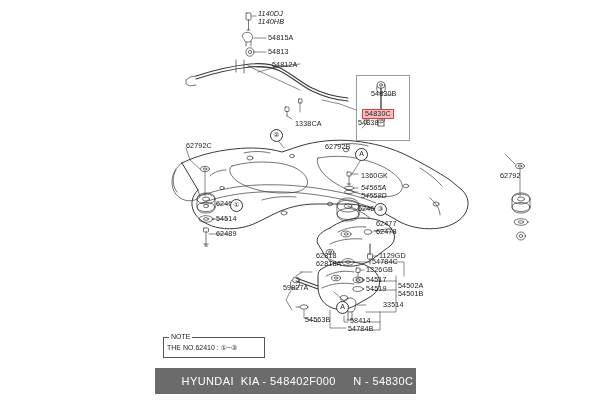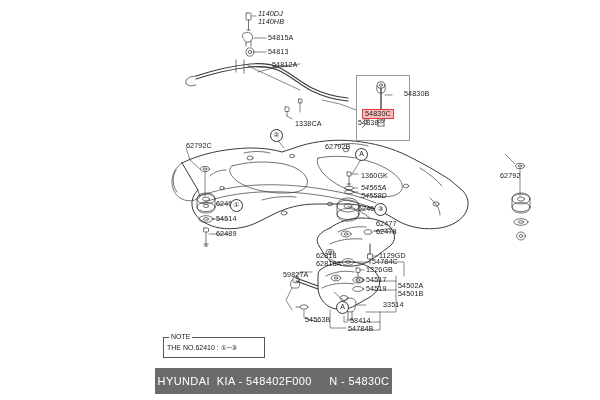--- a/index.html
+++ b/index.html
@@ -108,20 +108,21 @@
   #footer {
     position: absolute;
     left: 155px;
     top: 368px;
     width: 237px;
     height: 26px;
     background: #6b6b6b;
     display: flex;
     align-items: center;
     justify-content: center;
+    padding-left: 24px;
   }
   #footer-text {
     color: #ffffff;
     font-size: 11px;
     letter-spacing: 0.4px;
     font-family: "Liberation Sans", sans-serif;
     white-space: pre;
   }
 </style>
 </head>
@@ -387,21 +388,21 @@
   </div>
 
   <div id="inset-box"></div>
 
   <div class="lbl two" style="left:258px; top:10px;font-style:italic;">1140DJ
 1140HB</div>
   <div class="lbl" style="left:268px; top:34px;">54815A</div>
   <div class="lbl" style="left:268px; top:48px;">54813</div>
   <div class="lbl" style="left:272px; top:61px;">54812A</div>
 
-  <div class="lbl" style="left:404px; top:90px;">54830B</div>
+  <div class="lbl" style="left:371px; top:90px;">54830B</div>
   <div class="lbl hl" style="left:362px; top:97px;margin-top:12px;">54830C</div>
   <div class="lbl" style="left:358px; top:119px;">54838</div>
 
   <div class="lbl" style="left:295px; top:120px;">1338CA</div>
   <div class="lbl" style="left:186px; top:142px;">62792C</div>
   <div class="lbl" style="left:325px; top:143px;">62792B</div>
   <div class="lbl" style="left:500px; top:144px;margin-top:28px;">62792</div>
 
   <div class="lbl" style="left:361px; top:172px;">1360GK</div>
   <div class="lbl two" style="left:361px; top:184px;font-style:italic;">54565A
@@ -411,21 +412,21 @@
   <div class="lbl" style="left:358px; top:205px;">62466</div>
   <div class="lbl" style="left:216px; top:215px;">54514</div>
   <div class="lbl two" style="left:376px; top:220px;">62477
 62478</div>
   <div class="lbl" style="left:216px; top:230px;">62489</div>
   <div class="lbl" style="left:379px; top:252px;">1129GD</div>
 
   <div class="lbl two" style="left:316px; top:252px;">62818
 62818A</div>
   <div class="lbl" style="left:372px; top:258px;">54784C</div>
-  <div class="lbl" style="left:283px; top:271px;">59827A</div>
+  <div class="lbl" style="left:283px; top:284px;">59827A</div>
   <div class="lbl" style="left:366px; top:266px;">1326GB</div>
   <div class="lbl" style="left:366px; top:276px;">54517</div>
   <div class="lbl" style="left:366px; top:285px;">54519</div>
   <div class="lbl two" style="left:398px; top:282px;">54502A
 54501B</div>
 
   <div class="lbl" style="left:368px; top:301px;padding-left:15px;">33514</div>
   <div class="lbl" style="left:350px; top:317px;">58414</div>
   <div class="lbl" style="left:348px; top:325px;">54784B</div>
   <div class="lbl" style="left:305px; top:316px;text-align:right;">54563B</div>

